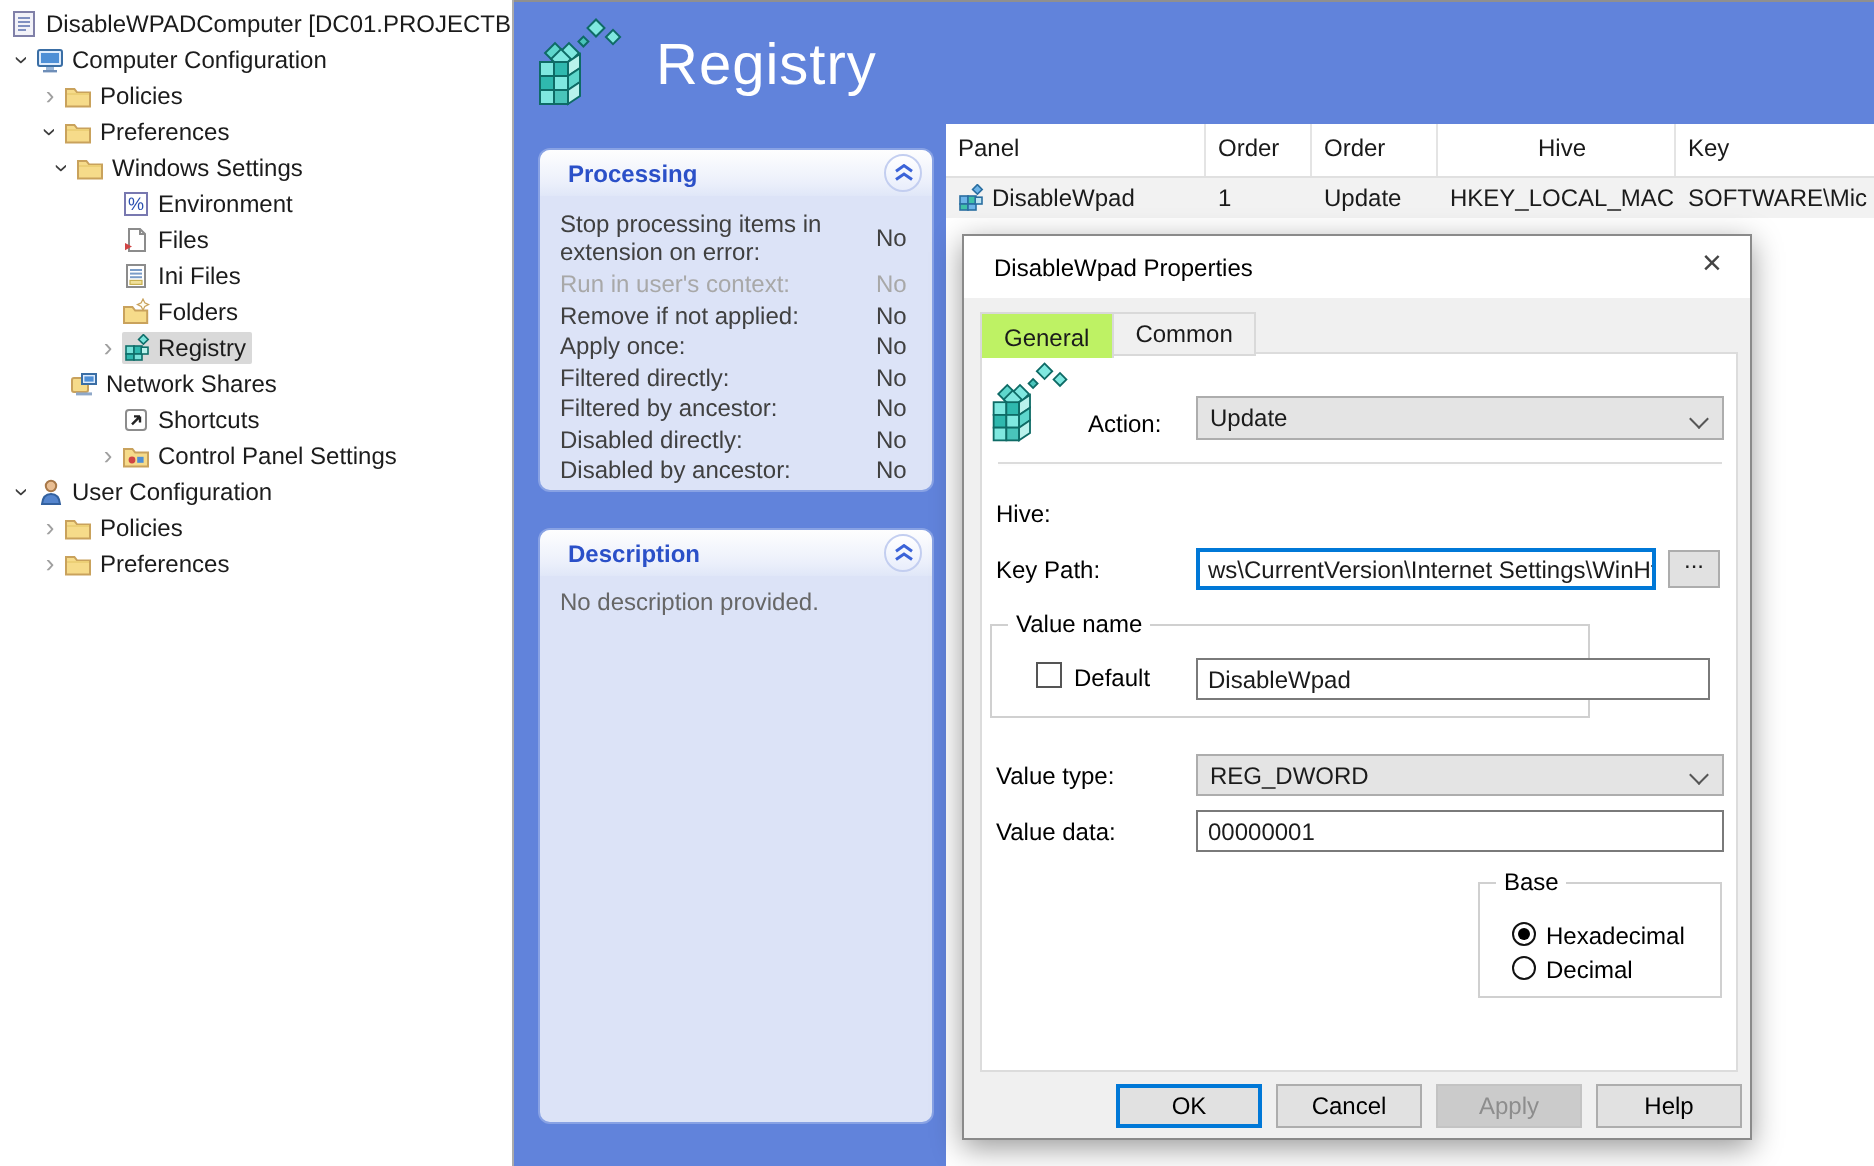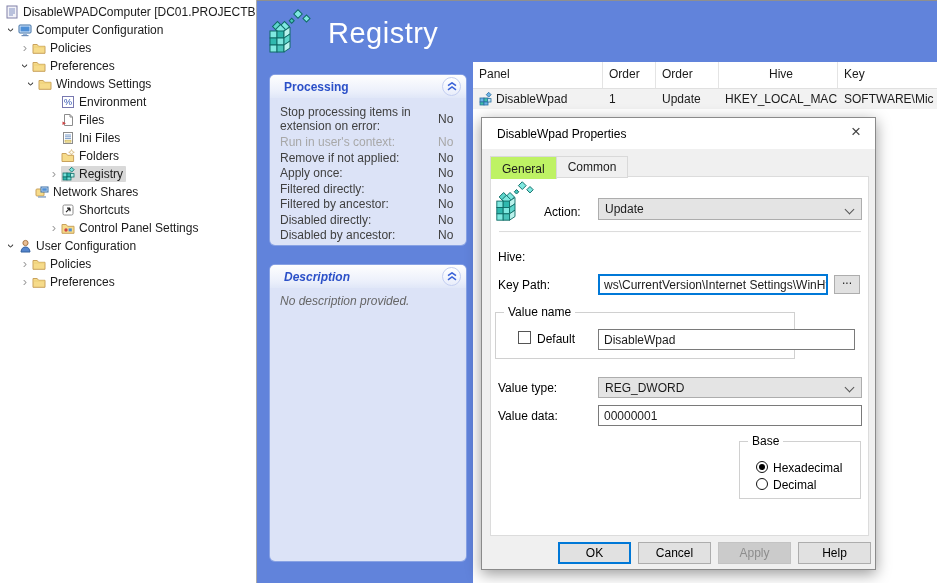--- a/index.html
+++ b/index.html
@@ -21,21 +21,21 @@
   .tsel{display:inline-flex;align-items:center;padding:1px 3px 1px 1px;border-radius:1px;}
   .tsel.selected{background:#d9d9d9;}
   .tlabel{margin-left:3px;}
   
   #content-bg{position:absolute;left:257px;top:0;width:680px;height:583px;background:#6183db;border-top:1px solid #8f8f8f;box-sizing:border-box;}
   #registry-header{position:absolute;left:268px;top:8px;height:50px;display:flex;align-items:center;}
   #registry-title{color:#ffffff;font-size:29px;margin-left:16px;letter-spacing:.5px;}
   
   .ipanel{position:absolute;left:270px;width:196px;border-radius:5px;overflow:hidden;background:#dce3f7;box-shadow:0 0 0 1px rgba(255,255,255,.25);}
   #processing-panel{top:75px;height:170px;}
-  #description-panel{top:265px;height:296px;font-style:italic;}
+  #description-panel{top:265px;height:296px;}
   .ipanel-head{height:23px;background:linear-gradient(180deg,#fefefe,#ecf0fb 70%,#e0e7f8);
     display:flex;align-items:center;padding:0 5px 0 14px;}
   .ipanel-title{font-weight:bold;color:#2b50c8;flex:1;}
   .collapse-btn{width:19px;height:19px;border-radius:50%;background:linear-gradient(#ffffff,#e8edfb);
     border:1px solid #c3cef0;display:flex;align-items:center;justify-content:center;box-sizing:border-box;cursor:pointer;}
   .ipanel-body{padding:6px 8px 0 10px;color:#404040;}
   .prow{display:flex;align-items:center;line-height:13.5px;padding:1px 0;}
   .prow .plabel{flex:1;padding-right:4px;}
   .prow .pvalue{width:20px;text-align:left;}
   .prow.muted .plabel,.prow.muted .pvalue{color:#a8a8a8;}

